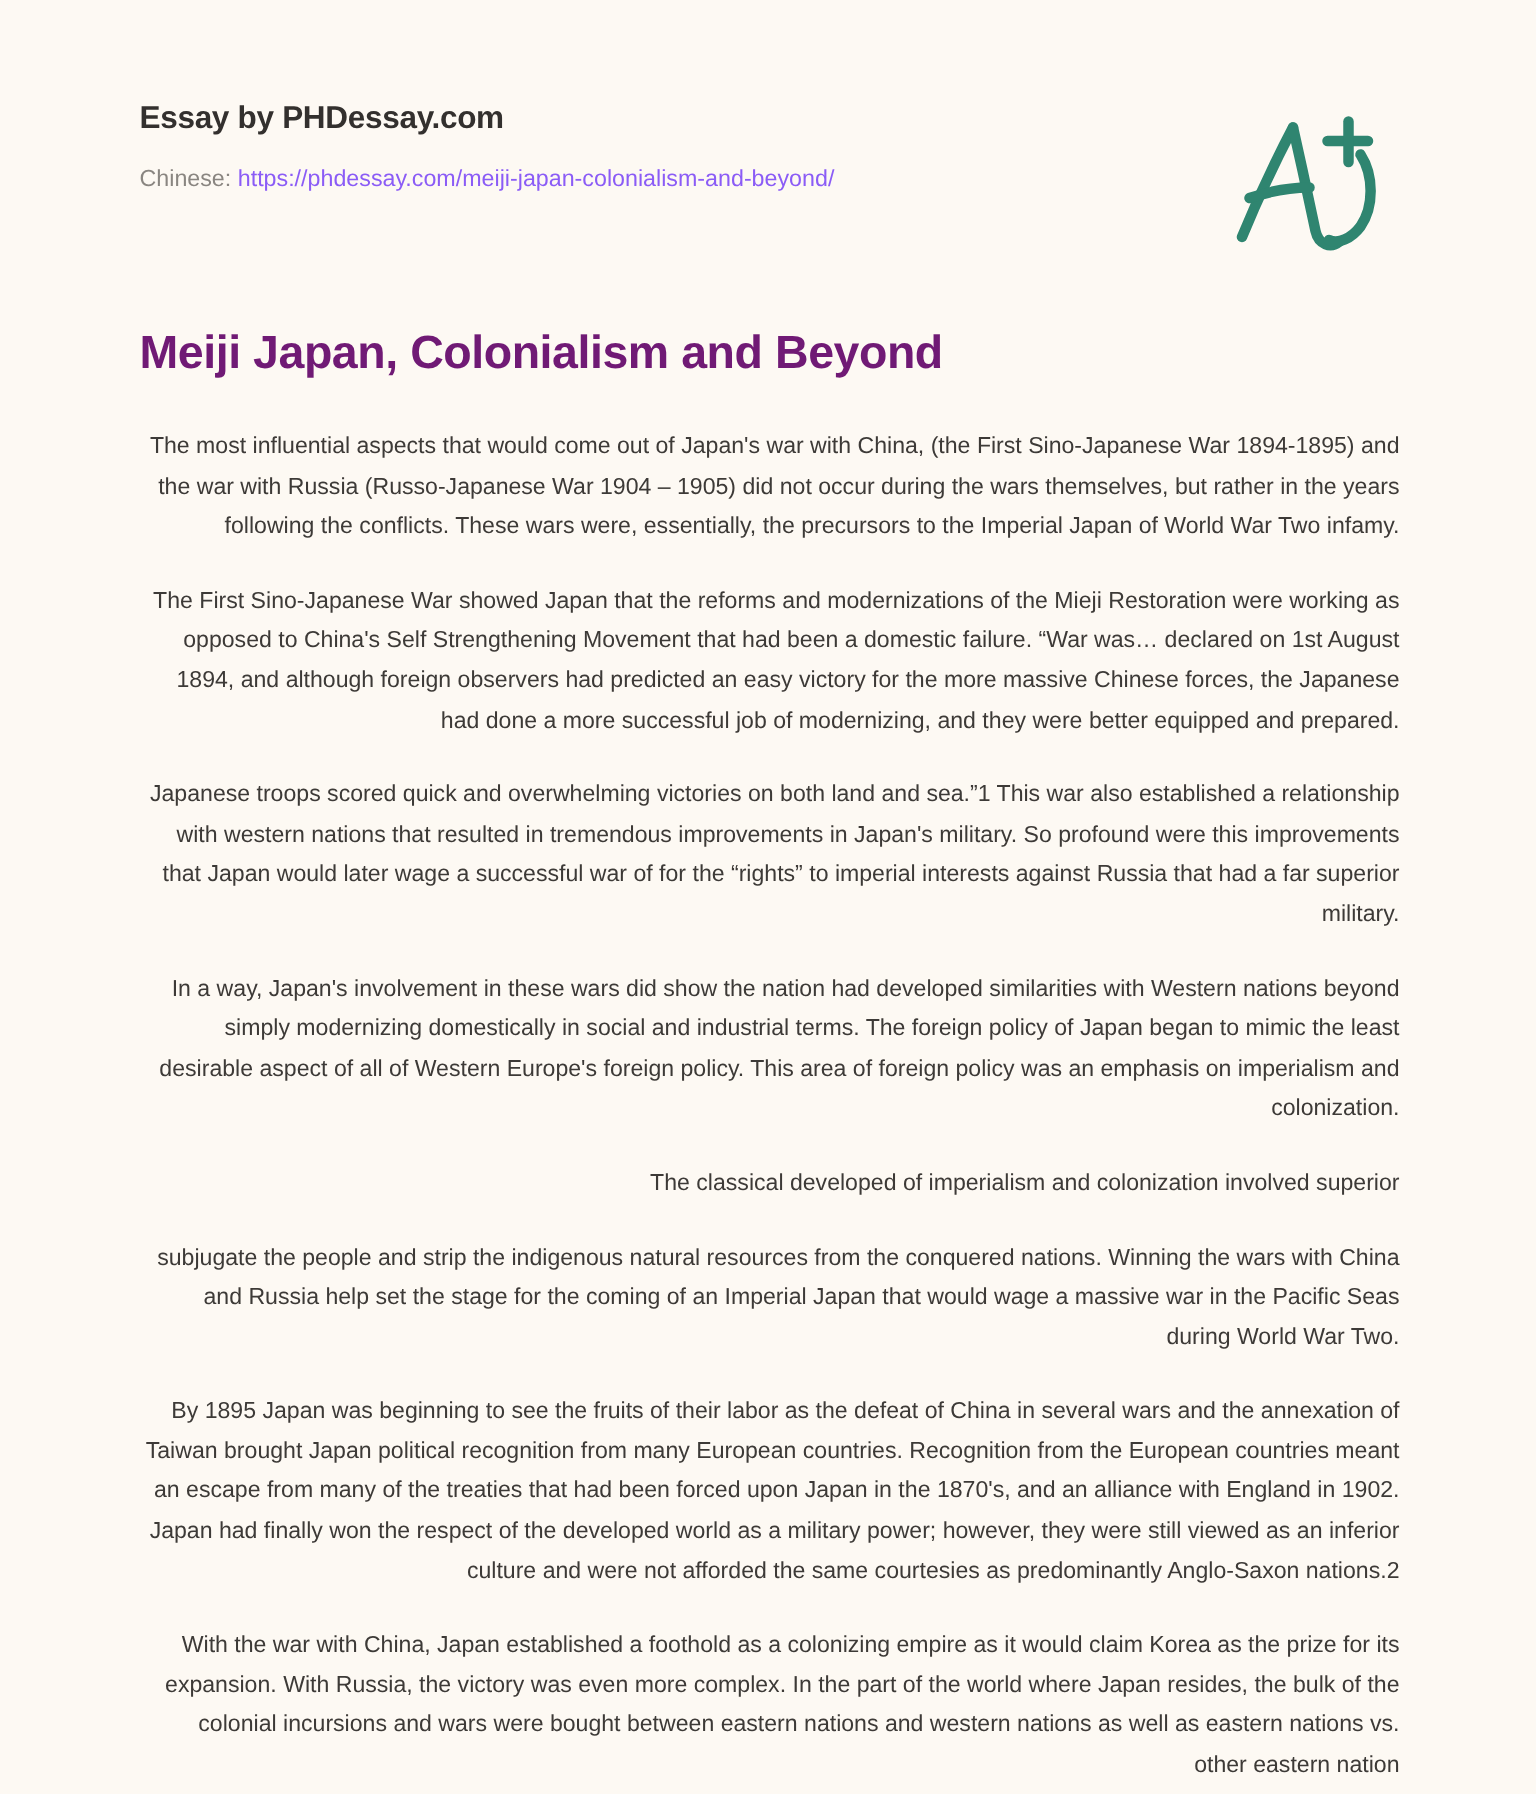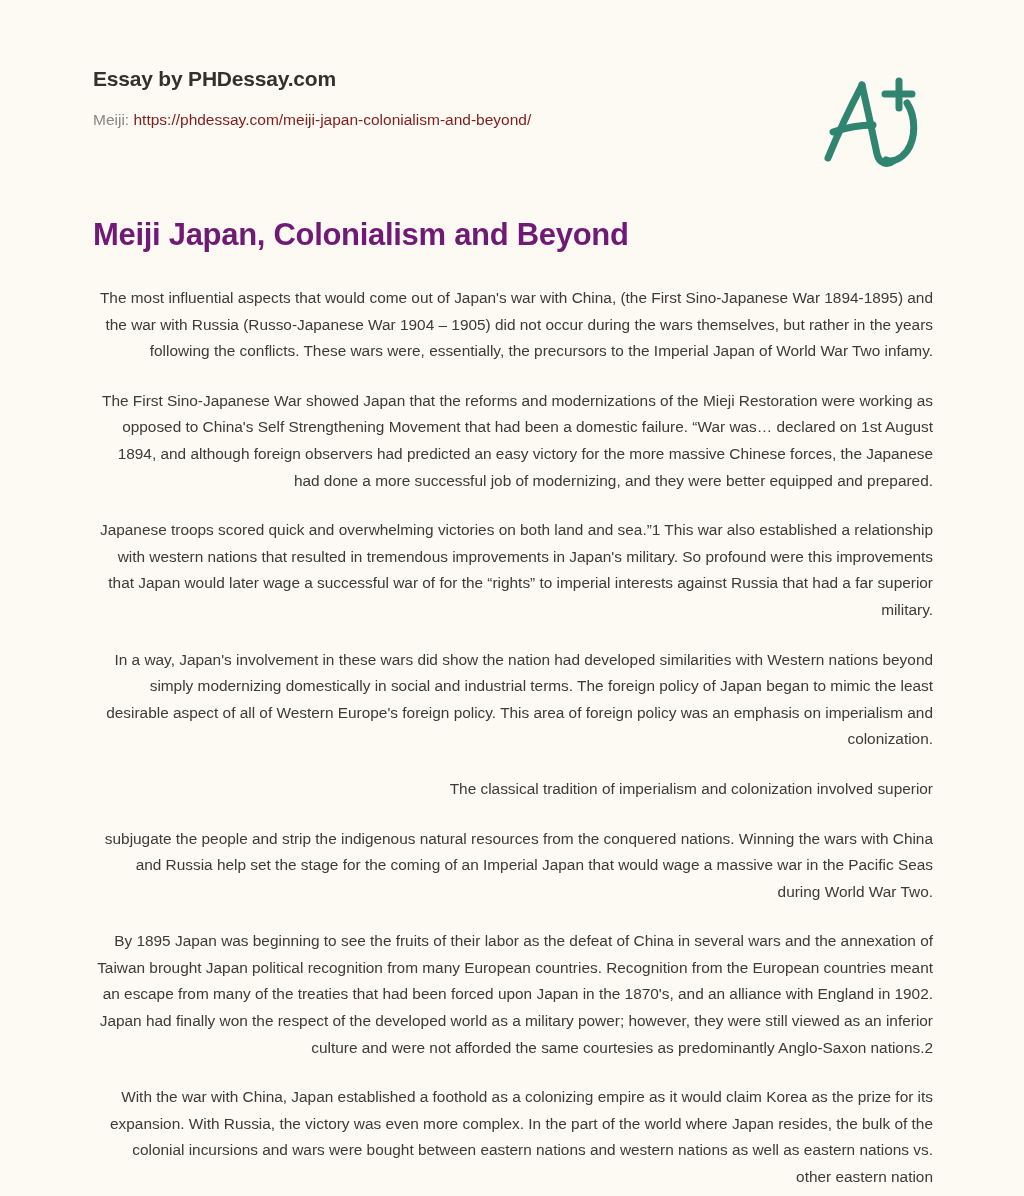--- a/index.html
+++ b/index.html
@@ -45,21 +45,21 @@
     margin-top: 18px;
     font-size: 15.5px;
     line-height: 20px;
     color: #8a8681;
     white-space: nowrap;
   }
   .source-label {
     color: #8a8681;
   }
   .source-url {
-    color: #7f1d1d;
+    color: #8b5cf6;
     text-decoration: none;
   }
 
   
   .logo {
     position: absolute;
     left: 815px;
     top: 62px;
     width: 110px;
     height: 110px;
@@ -105,21 +105,21 @@
   }
 </style>
 </head>
 <body>
 
 <div class="page">
 
   <div class="header">
     <div class="brand-line">Essay by PHDessay.com</div>
     <div class="source-line">
-      <span class="source-label">Meiji:</span>
+      <span class="source-label">Chinese:</span>
       <span class="source-url">https://phdessay.com/meiji-japan-colonialism-and-beyond/</span>
     </div>
   </div>
 
   <div class="logo">
     <svg viewBox="0 0 110 110" xmlns="http://www.w3.org/2000/svg" fill="none" stroke="#2f8570" stroke-width="7" stroke-linecap="round" stroke-linejoin="round">
 
       <path d="M13 96 C22 74 36 44 47 23"></path>
       <path d="M47 23 C52 45 58 73 62 92 C64 101 72 104 78 99"></path>
       <path d="M18 70 C30 66 46 63 58 63"></path>
@@ -131,19 +131,19 @@
     </svg>
   </div>
 
   <h1 class="doc-title">Meiji Japan, Colonialism and Beyond</h1>
 
   <div class="body-copy">
     <p>The most influential aspects that would come out of Japan's war with China, (the First Sino-Japanese War 1894-1895) and the war with Russia (Russo-Japanese War 1904 – 1905) did not occur during the wars themselves, but rather in the years following the conflicts. These wars were, essentially, the precursors to the Imperial Japan of World War Two infamy.</p>
     <p>The First Sino-Japanese War showed Japan that the reforms and modernizations of the Mieji Restoration were working as opposed to China's Self Strengthening Movement that had been a domestic failure. “War was… declared on 1st August 1894, and although foreign observers had predicted an easy victory for the more massive Chinese forces, the Japanese had done a more successful job of modernizing, and they were better equipped and prepared.</p>
     <p>Japanese troops scored quick and overwhelming victories on both land and sea.”1  This war also established a relationship with western nations that resulted in tremendous improvements in Japan's military. So profound were this improvements that Japan would later wage a successful war of for the “rights” to imperial interests against Russia that had a far superior military.</p>
     <p>In a way, Japan's involvement in these wars did show the nation had developed similarities with Western nations beyond simply modernizing domestically in social and industrial terms. The foreign policy of Japan began to mimic the least desirable aspect of all of Western Europe's foreign policy. This area of foreign policy was an emphasis on imperialism and colonization.</p>
-    <p>The classical tradition of imperialism and colonization involved superior</p>
+    <p>The classical developed of imperialism and colonization involved superior</p>
     <p>subjugate the people and strip the indigenous natural resources from the conquered nations. Winning the wars with China and Russia help set the stage for the coming of an Imperial Japan that would wage a massive war in the Pacific Seas during World War Two.</p>
     <p>By 1895 Japan was beginning to see the fruits of their labor as the defeat of China in several wars and the annexation of Taiwan brought Japan political recognition from many European countries.  Recognition from the European countries meant an escape from many of the treaties that had been forced upon Japan in the 1870's, and an alliance with England in 1902.  Japan had finally won the respect of the developed world as a military power; however, they were still viewed as an inferior culture and were not afforded the same courtesies as predominantly Anglo-Saxon nations.2</p>
     <p>With the war with China, Japan established a foothold as a colonizing empire as it would claim Korea as the prize for its expansion. With Russia, the victory was even more complex. In the part of the world where Japan resides, the bulk of the colonial incursions and wars were bought between eastern nations and western nations as well as eastern nations vs. other eastern nation</p>
   </div>
 
 </div>
 
 </body></html>

